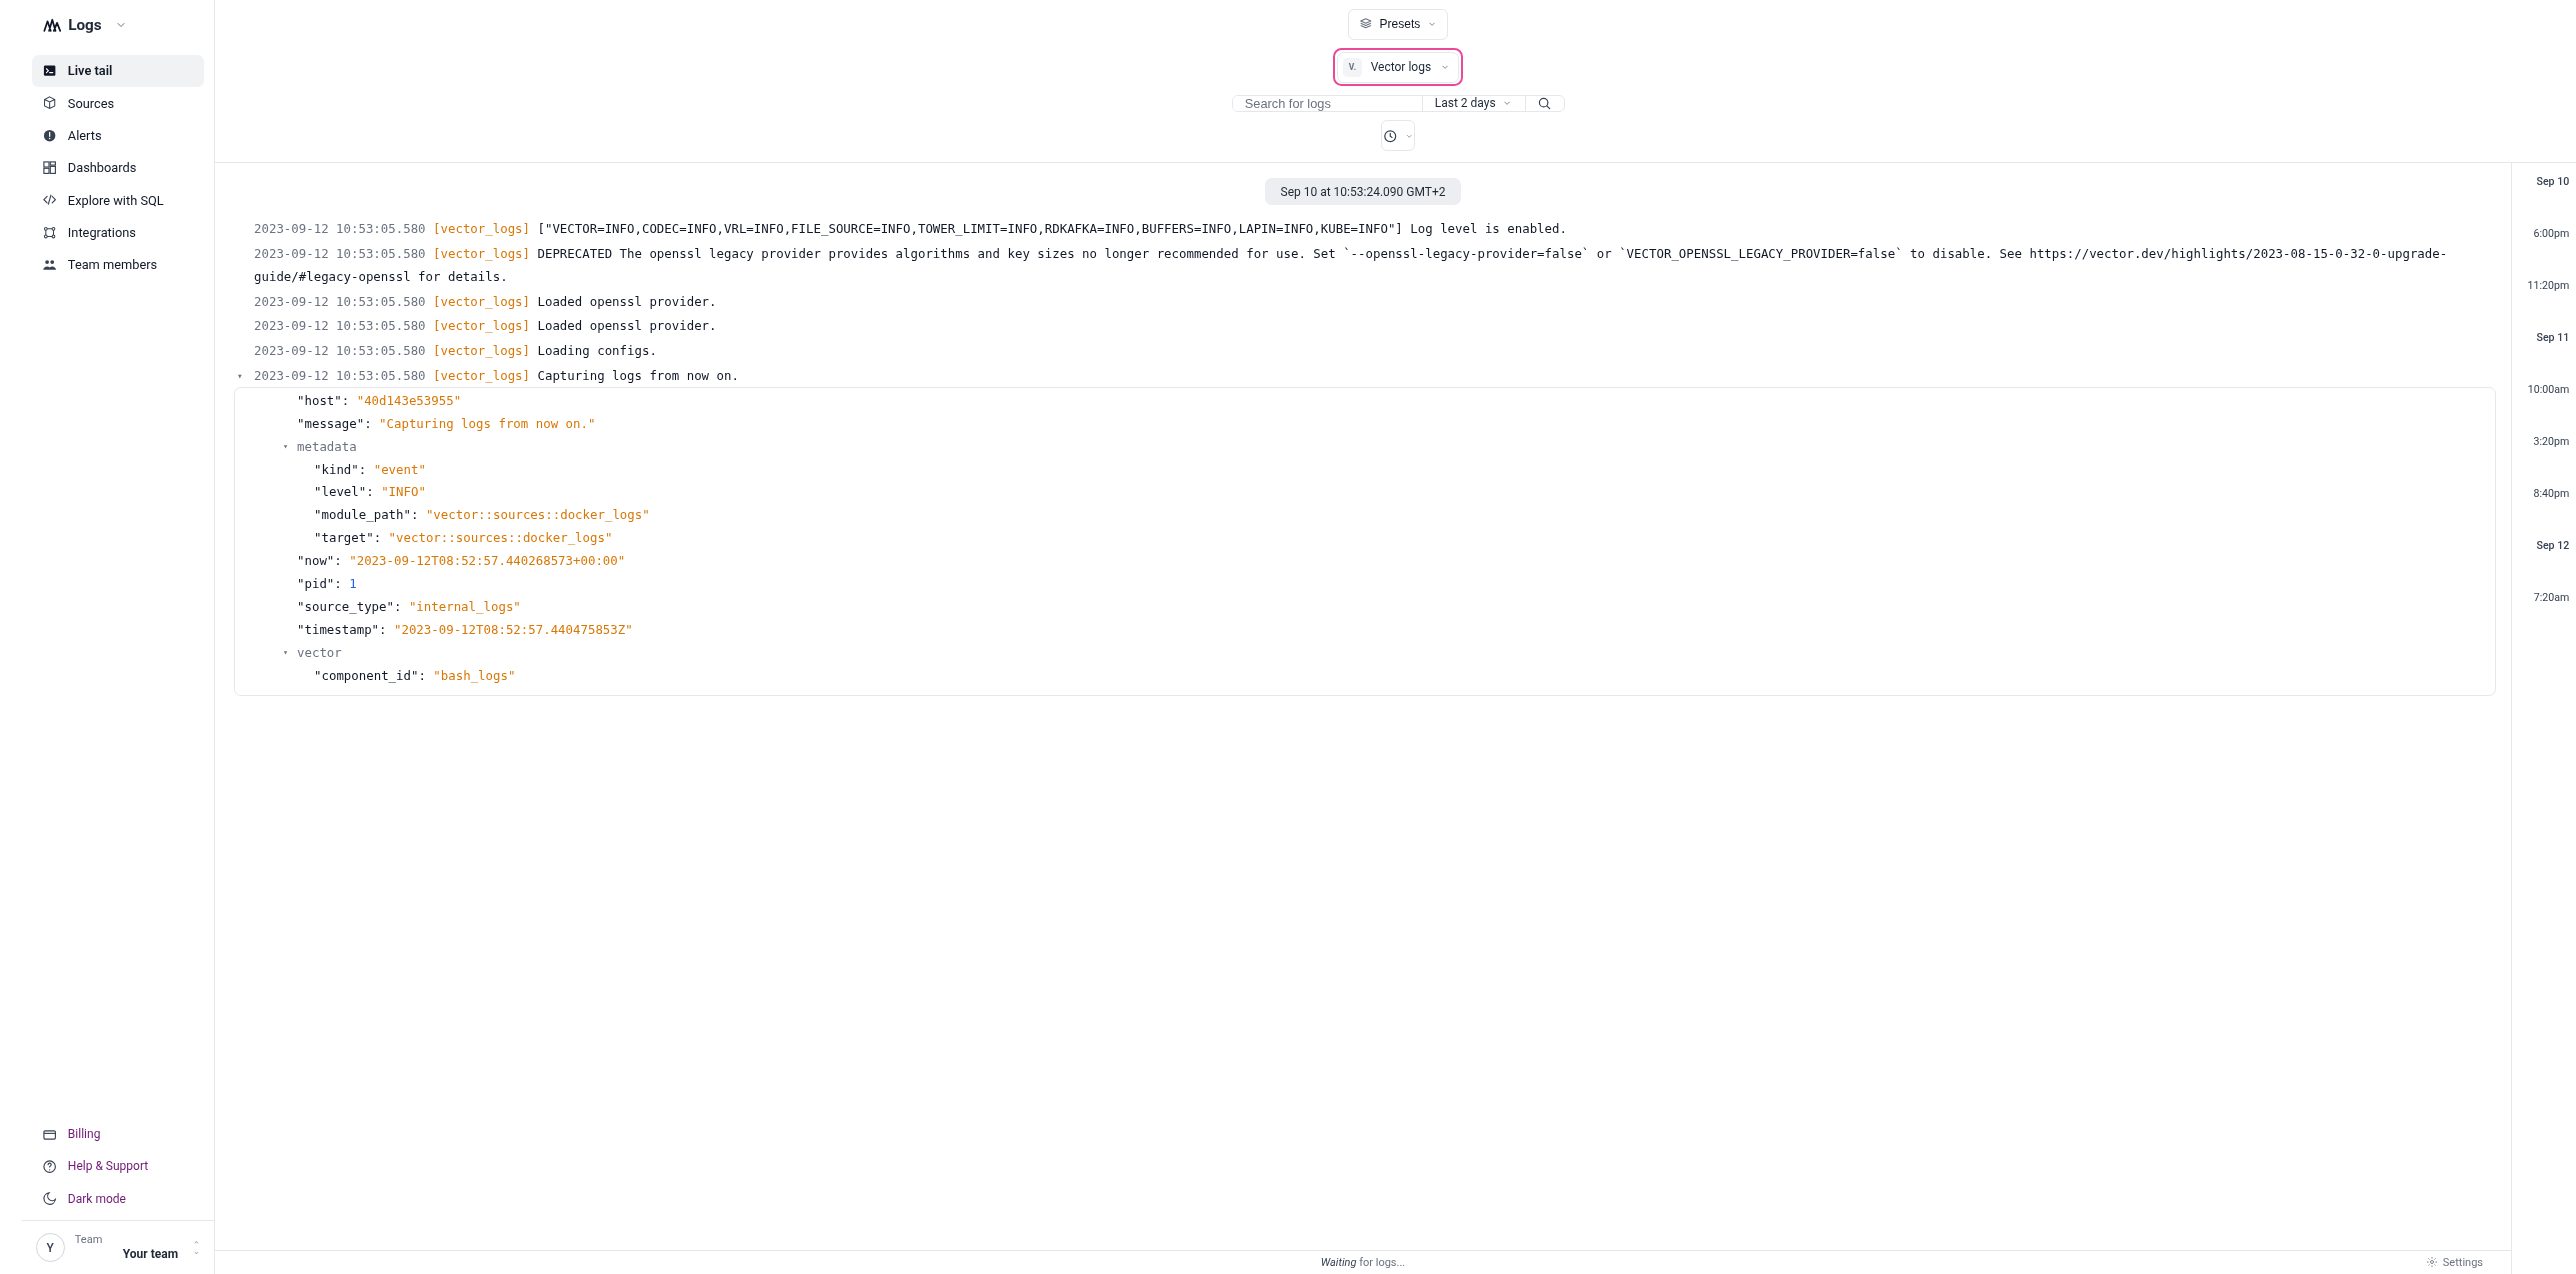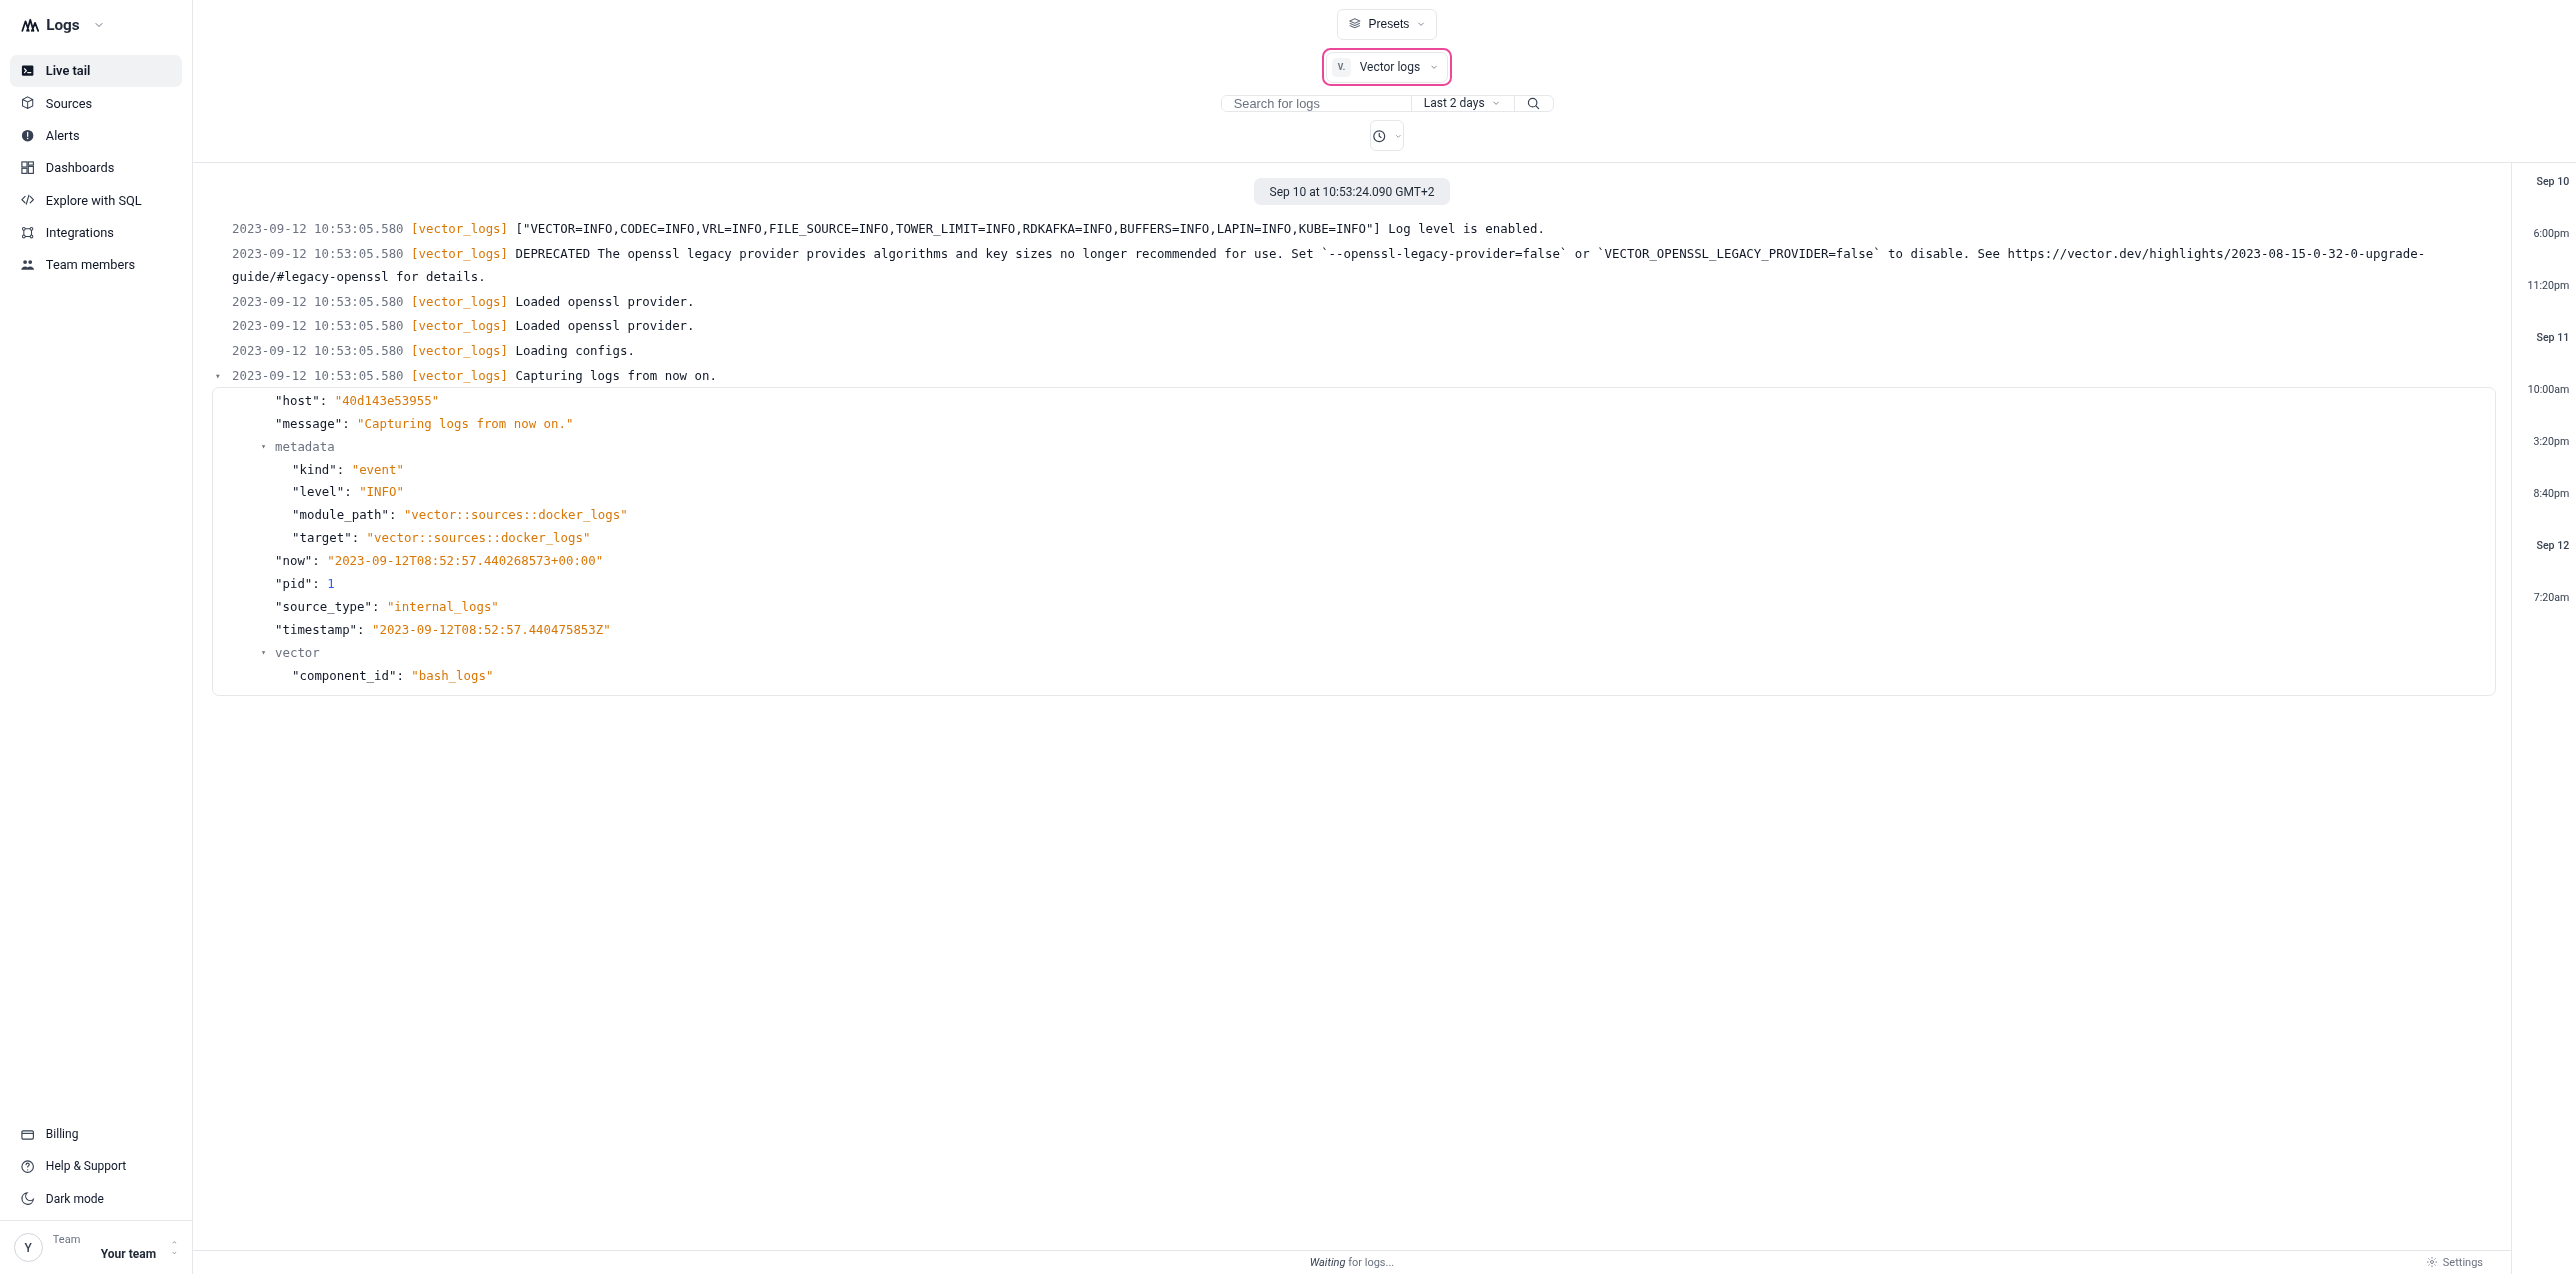--- a/index.html
+++ b/index.html
@@ -4,21 +4,21 @@
 <style>
 * { margin: 0; padding: 0; box-sizing: border-box; }
 body {
   font-family: -apple-system, BlinkMacSystemFont, "Segoe UI", Roboto, Helvetica, Arial, sans-serif;
   font-size: 12px;
   color: #1f2937;
   background: #fff;
   height: 100vh;
   overflow: hidden;
 }
-.app { display: flex; height: 100vh; }
+.app { display: flex; height: 100vh; padding-left: 22px; }
 
 
 .sidebar {
   width: 193px;
   border-right: 0.9px solid #e5e7eb;
   display: flex;
   flex-direction: column;
   background: #fff;
 }
 .sidebar-header {
@@ -29,21 +29,21 @@
 .sidebar-header .chev { margin-left: 6.8px; color: #6b7280; }
 .nav-group { padding: 5.1px 10.2px; flex: 1; }
 .nav-item {
   display: flex; align-items: center; gap: 10.2px;
   padding: 8.5px 10.2px; border-radius: 6.8px;
   color: #111827; cursor: pointer; font-size: 12.8px;
 }
 .nav-item.active { background: #f1f2f4; font-weight: 600; }
 .nav-item .ic { width: 15.3px; height: 15.3px; display:flex; align-items:center; justify-content:center; color:#374151; }
 .sidebar-bottom { padding: 5.1px 10.2px; }
-.nav-item.small { font-size: 12px; color:#0f172a; }
+.nav-item.small { font-size: 12px; color:#701a75; }
 .team-switch {
   display:flex; align-items:center; gap:10.2px;
   padding: 12px 13.6px; border-top:0.9px solid #e5e7eb;
 }
 .avatar {
   width:29px;height:29px;border-radius:50%;
   border:0.9px solid #d1d5db; display:flex;align-items:center;justify-content:center;
   font-weight:500; color:#374151;
 }
 .team-info { display:flex;flex-direction:column; line-height:1.25; flex:1;}

